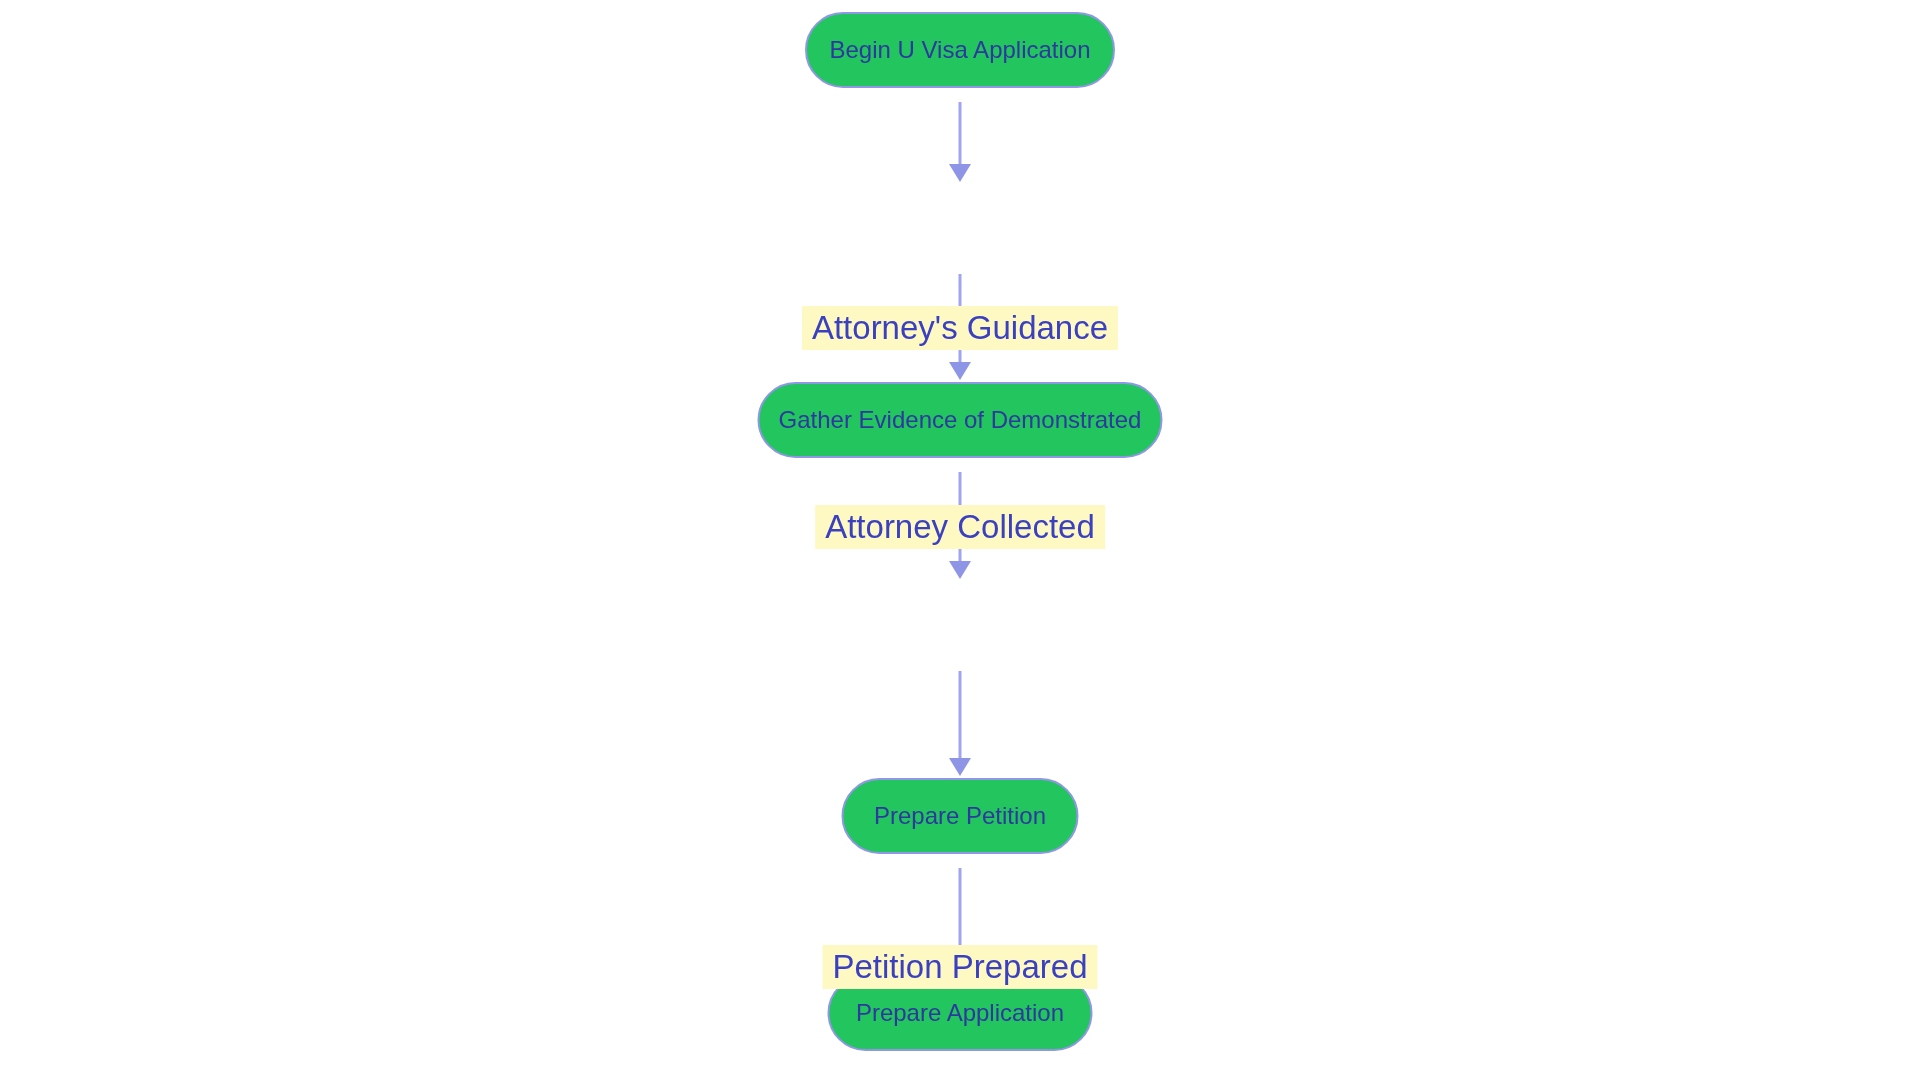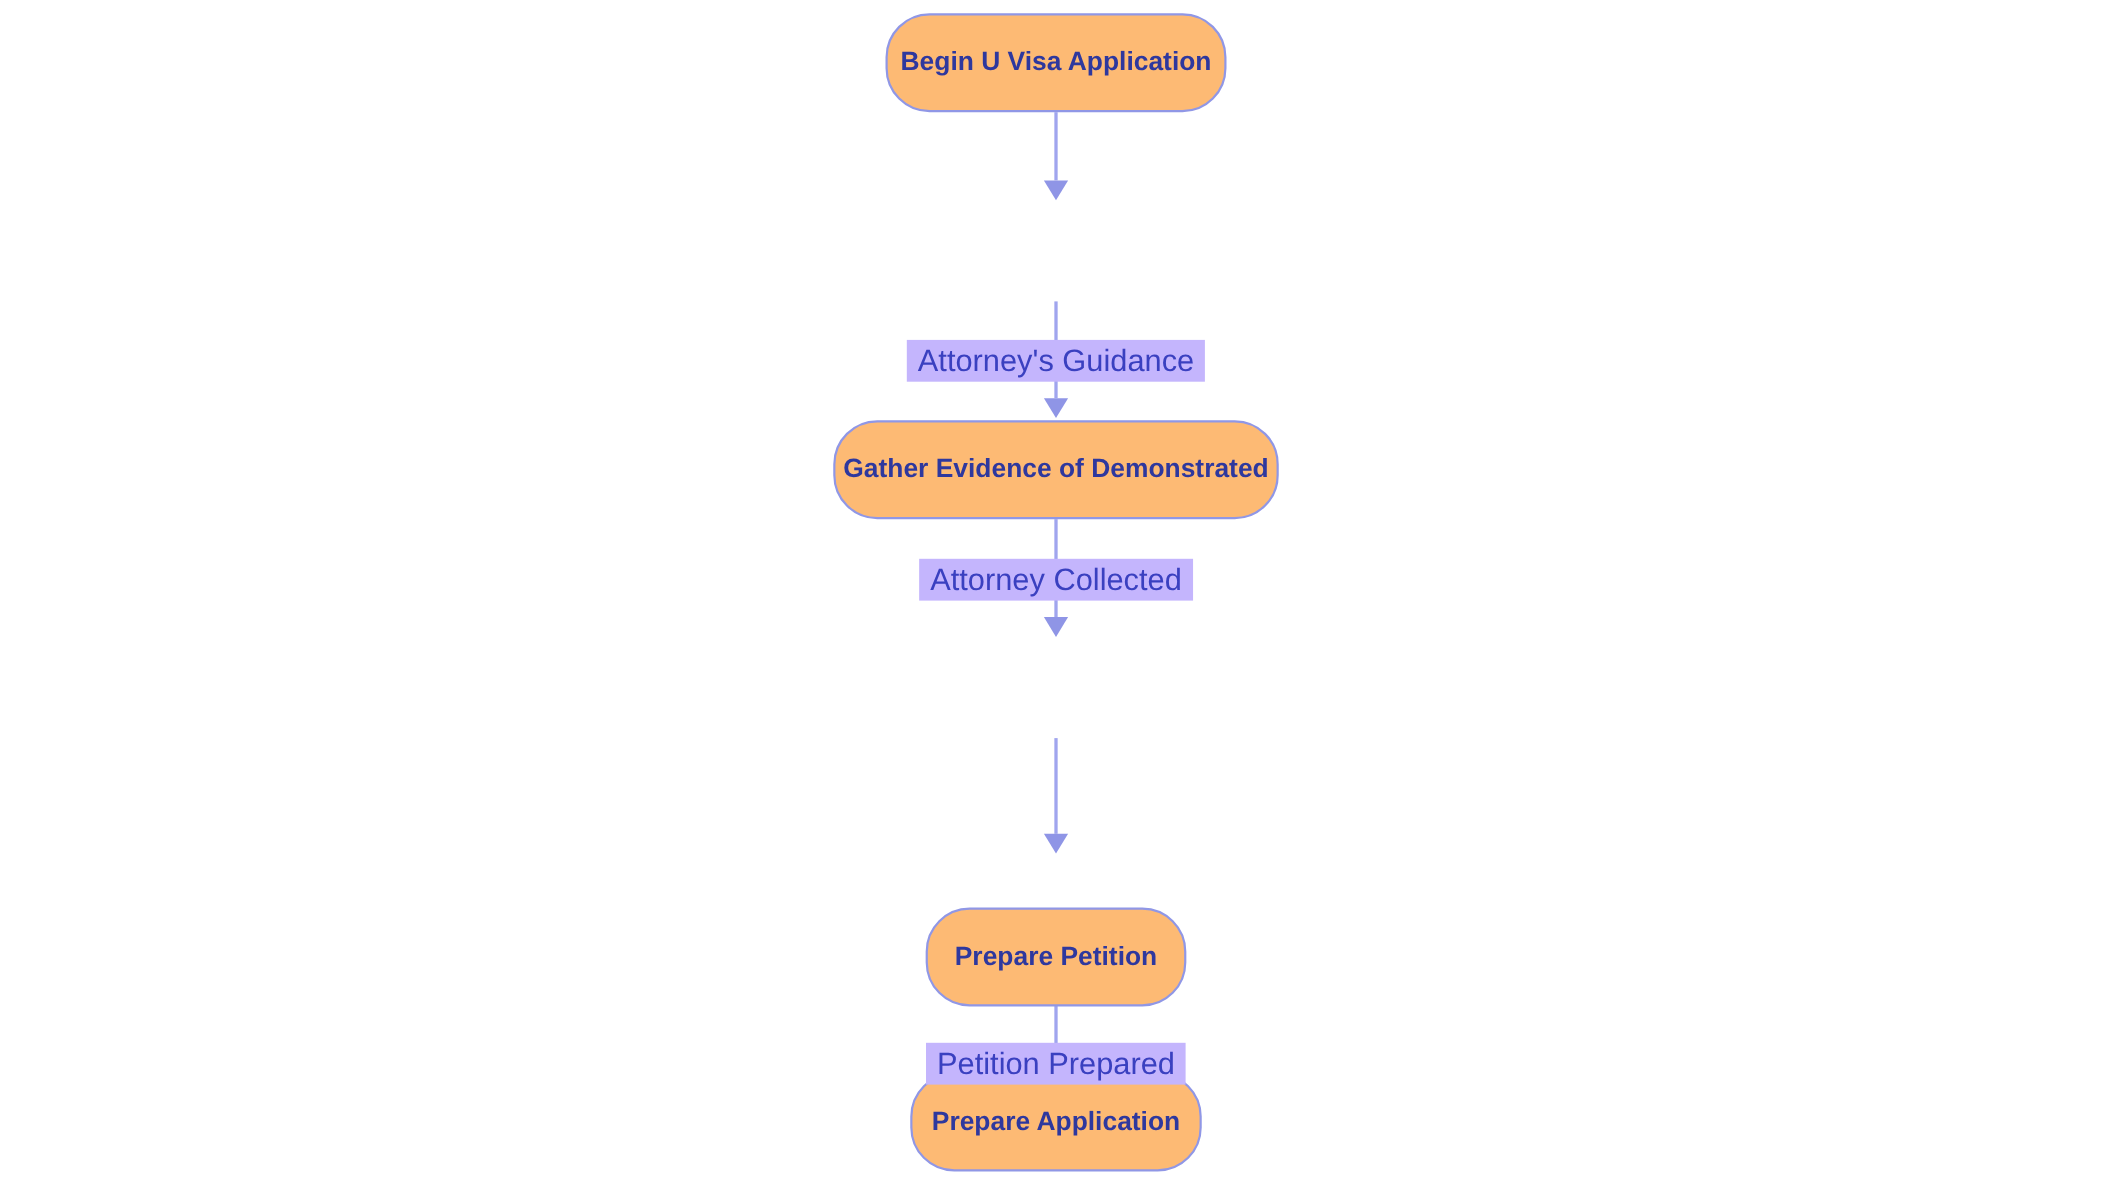--- a/index.html
+++ b/index.html
@@ -12,30 +12,30 @@
     width: 1920px;
     height: 1083px;
     background: #ffffff;
     overflow: hidden;
     font-family: "Liberation Sans", "DejaVu Sans", sans-serif;
   }
   .flow-node {
     position: absolute;
     left: 50%;
     transform: translateX(-50%);
-    height: 90px;
-    background: #fdba74;
+    height: 76px;
+    background: #22c55e;
     border: 2px solid #9097e6;
     border-radius: 40px;
     box-sizing: border-box;
     display: flex;
     align-items: center;
     justify-content: center;
     font-size: 24px;
-    font-weight: 700;
+    font-weight: 400;
     color: #2e389e;
     white-space: nowrap;
     z-index: 2;
   }
   .edge-line {
     position: absolute;
     left: 50%;
     transform: translateX(-50%);
     width: 3px;
     background: #a0a5ee;
@@ -49,23 +49,23 @@
     height: 0;
     border-left: 11px solid transparent;
     border-right: 11px solid transparent;
     border-top: 18px solid #8f95e6;
     z-index: 1;
   }
   .edge-label {
     position: absolute;
     left: 50%;
     transform: translate(-50%, -50%);
-    background: #c4b5fd;
+    background: #fef9c3;
     padding: 3px 10px;
-    font-size: 28px;
+    font-size: 33px;
     font-weight: 400;
     color: #3a40c0;
     white-space: nowrap;
     z-index: 3;
   }
 </style>
 </head>
 <body>
 
 <div class="canvas">
@@ -87,17 +87,17 @@
   <div class="edge-line" style="top:868px; height:87px;"></div>
   <div class="edge-arrowhead" style="top:955px;"></div>
   <div class="edge-label" style="top:967px;">Petition Prepared</div>
 
   <div class="flow-node" style="top:12px; width:310px;">Begin U Visa Application</div>
 
 
   <div class="flow-node" style="top:382px; width:405px;">Gather Evidence of Demonstrated</div>
 
 
-  <div class="flow-node" style="top:778px; width:237px;margin-top:47px;">Prepare Petition</div>
+  <div class="flow-node" style="top:778px; width:237px;">Prepare Petition</div>
 
   <div class="flow-node" style="top:975px; width:265px;">Prepare Application</div>
 
 </div>
 
 </body></html>

